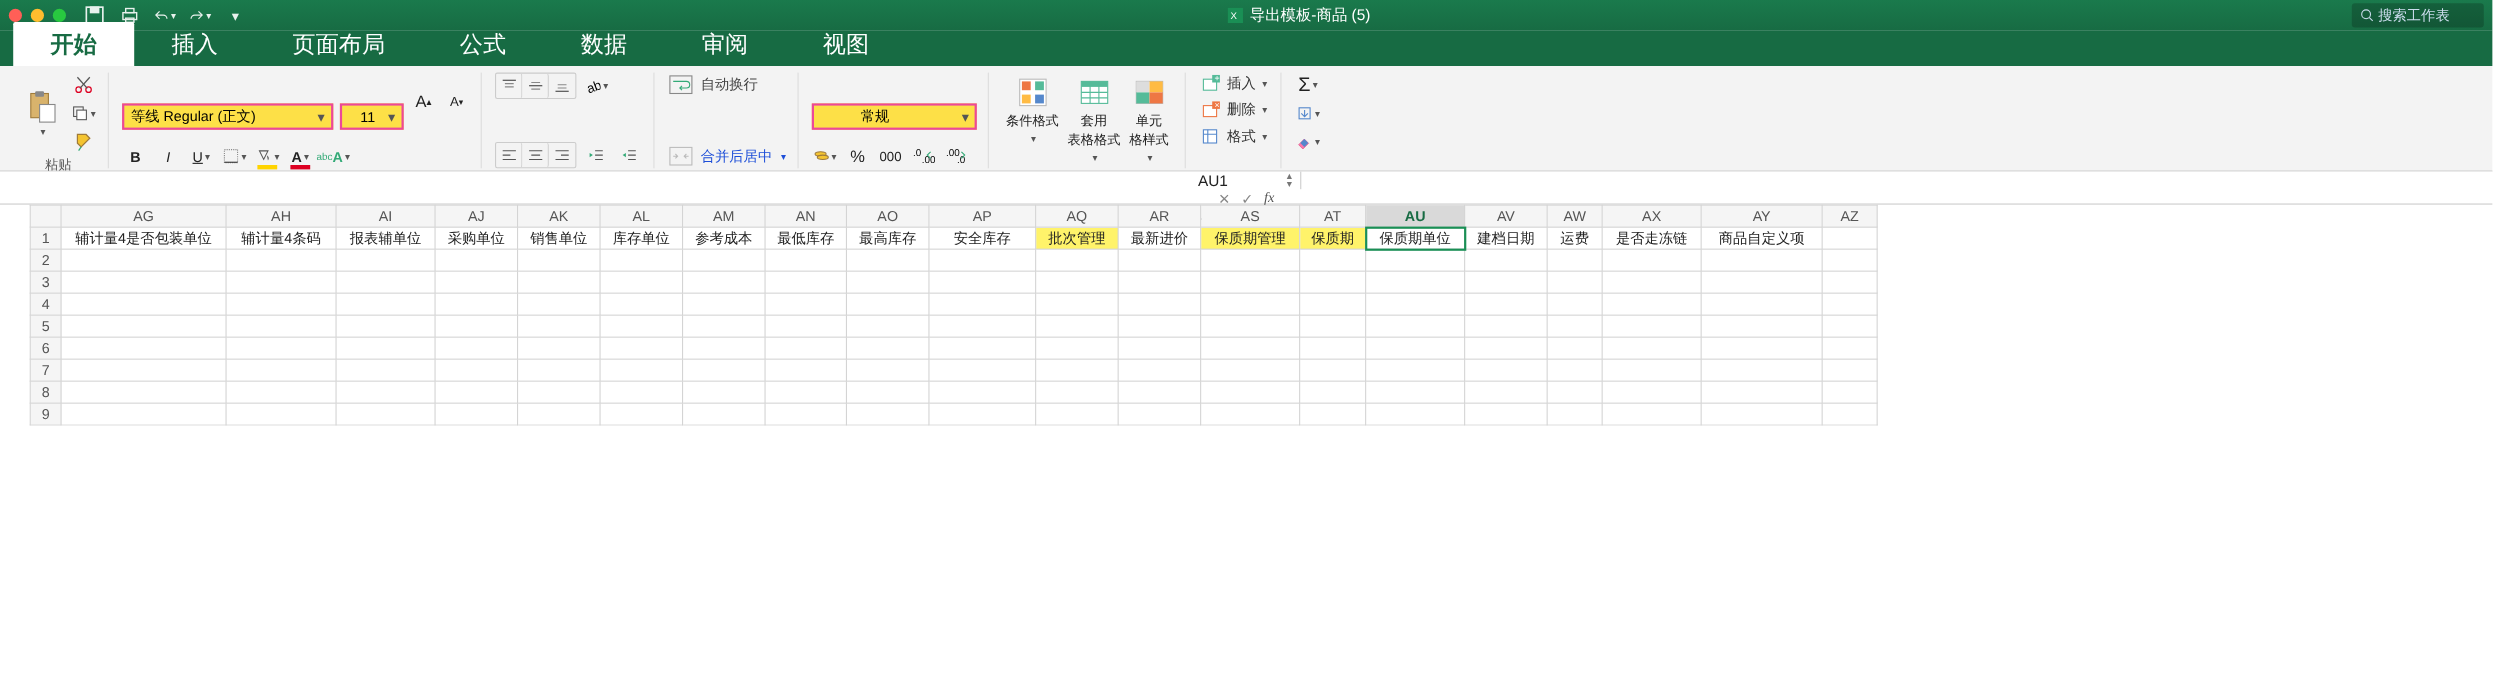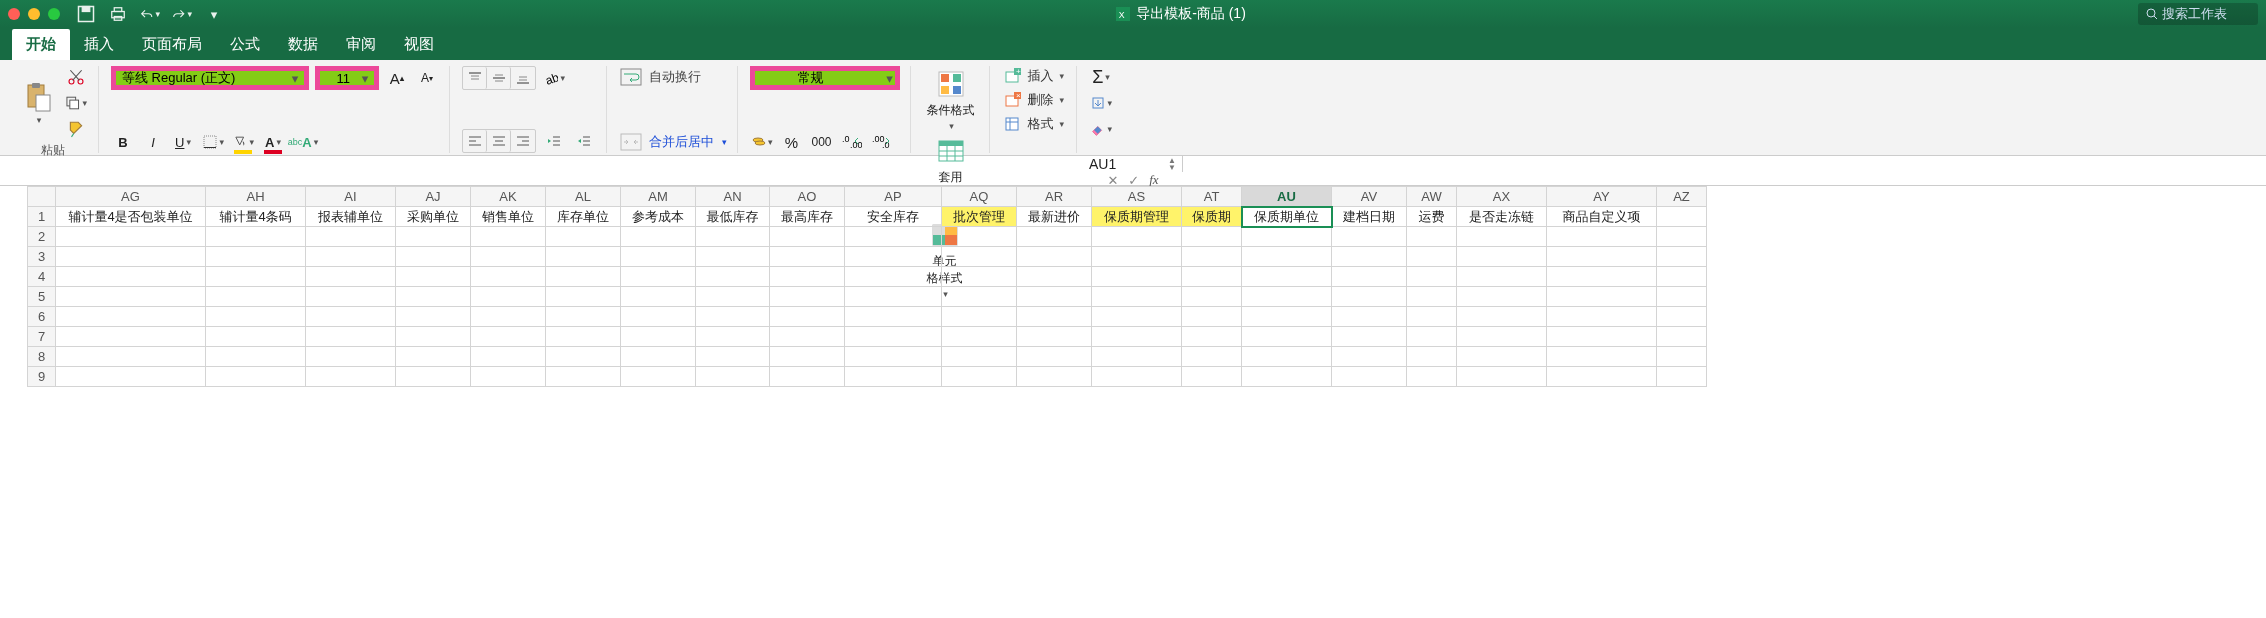--- a/index.html
+++ b/index.html
@@ -12,32 +12,32 @@
   .t-red { background: #ff5f57; } .t-yel { background: #ffbd2e; } .t-grn { background: #28c940; }
   .qat { display: flex; gap: 12px; align-items: center; }
   .qat .qbtn { width: 20px; height: 20px; display:flex; align-items:center; justify-content:center; opacity:.9; }
   .qat svg { fill:#fff; stroke:#fff; }
   .title-center { flex:1; text-align:center; font-size:14px; display:flex; align-items:center; justify-content:center; gap:6px;}
   .title-center svg { width:14px; height:14px; }
   .search-box { display:flex; align-items:center; gap:4px; background:rgba(0,0,0,.2); padding:2px 8px; border-radius:3px; font-size:13px; color:#cde; min-width:120px;}
   
   
   .tabs { height: 32px; background: #176b43; display:flex; align-items:flex-end; padding-left: 12px; }
-  .tab { padding: 6px 14px; color:#fff; font-size:15px; cursor:pointer; }
+  .tab { padding: 6px 34px; color:#fff; font-size:21px; cursor:pointer; }
   .tab.active { background:#fff; color:#176b43; font-weight:600; border-radius:2px 2px 0 0; }
   
   
   .ribbon { background:#f3f3f3; border-bottom:1px solid #ccc; display:flex; padding:6px 8px 2px; gap:2px; height:96px; }
   .group { border-right:1px solid #ddd; padding:0 10px; display:flex; flex-direction:column; justify-content:space-between; }
   .group-row { display:flex; align-items:center; gap:6px; }
   .group-label { font-size:12px; color:#555; text-align:center; padding-top:2px; }
   .big-btn { display:flex; flex-direction:column; align-items:center; gap:2px; padding:2px 4px; cursor:pointer; }
   .big-btn svg { width:32px; height:32px; }
   .small-btn { width:24px; height:22px; display:flex; align-items:center; justify-content:center; cursor:pointer; border:1px solid transparent; border-radius:2px; }
-  .combo { display:flex; align-items:center; border:5px solid #ec4899; background:#84cc16; height:24px; }
+  .combo { display:flex; align-items:center; border:2px solid #ec4899; background:#fde047; height:24px;margin-top:28px; }
   .combo input { border:none; outline:none; padding:0 6px; font-size:13px; background:transparent; }
   .combo .caret { width:18px; text-align:center; color:#555; cursor:pointer; }
   .font-name { width: 170px; }
   .font-size { width: 36px; text-align:right; }
   .seg { display:flex; border:1px solid #ccc; border-radius:2px; overflow:hidden; }
   .seg .small-btn { border:none; border-right:1px solid #ccc; }
   .seg .small-btn:last-child { border-right:none; }
   .yellow-strip { position:absolute; bottom:-2px; left:2px; right:2px; height:4px; background:#ffd400; }
   .red-strip { position:absolute; bottom:-2px; left:2px; right:2px; height:4px; background:#d02; }
   .rel { position:relative; }
@@ -106,21 +106,21 @@
         </svg>
         <span class="carety" style="color:#fff">▾</span>
       </span>
     <span class="qbtn" style="color:#fff">▾</span>
   </div>
   <div class="title-center">
     <svg viewBox="0 0 16 16">
         <rect width="16" height="16" fill="#1a8f55"></rect>
         <text x="3" y="12" font-size="10" fill="#fff">X</text>
       </svg>
-    <span>导出模板-商品 (1)</span>
+    <span>导出模板-商品 (5)</span>
   </div>
   <div class="search-box">
     <svg width="12" height="12">
         <circle cx="5" cy="5" r="4" fill="none" stroke="#cde"></circle>
         <line x1="8" y1="8" x2="11" y2="11" stroke="#cde"></line>
       </svg>
     <span>搜索工作表</span>
   </div>
 </div>
 
@@ -349,21 +349,21 @@
       <span class="small-btn">
           <svg width="20" height="16">
             <text x="0" y="8" font-size="9">.00</text>
             <text x="10" y="14" font-size="9">.0</text>
             <path d="M14 4 L17 7 L14 10" stroke="#3a7" fill="none"></path>
           </svg>
         </span>
     </div>
   </div>
 
-  <div class="group" style="flex-direction:column;align-items:flex-start">
+  <div class="group" style="flex-direction:row;align-items:flex-start">
     <div class="big-btn">
       <svg viewBox="0 0 32 32">
           <rect x="4" y="4" width="24" height="24" fill="#fff" stroke="#bbb"></rect>
           <rect x="6" y="6" width="8" height="8" fill="#e74"></rect>
           <rect x="18" y="6" width="8" height="8" fill="#5b9"></rect>
           <rect x="6" y="18" width="8" height="8" fill="#fb4"></rect>
           <rect x="18" y="18" width="8" height="8" fill="#58c"></rect>
         </svg>
       <span style="font-size:12px">条件格式</span>
       <span class="carety">▾</span>

